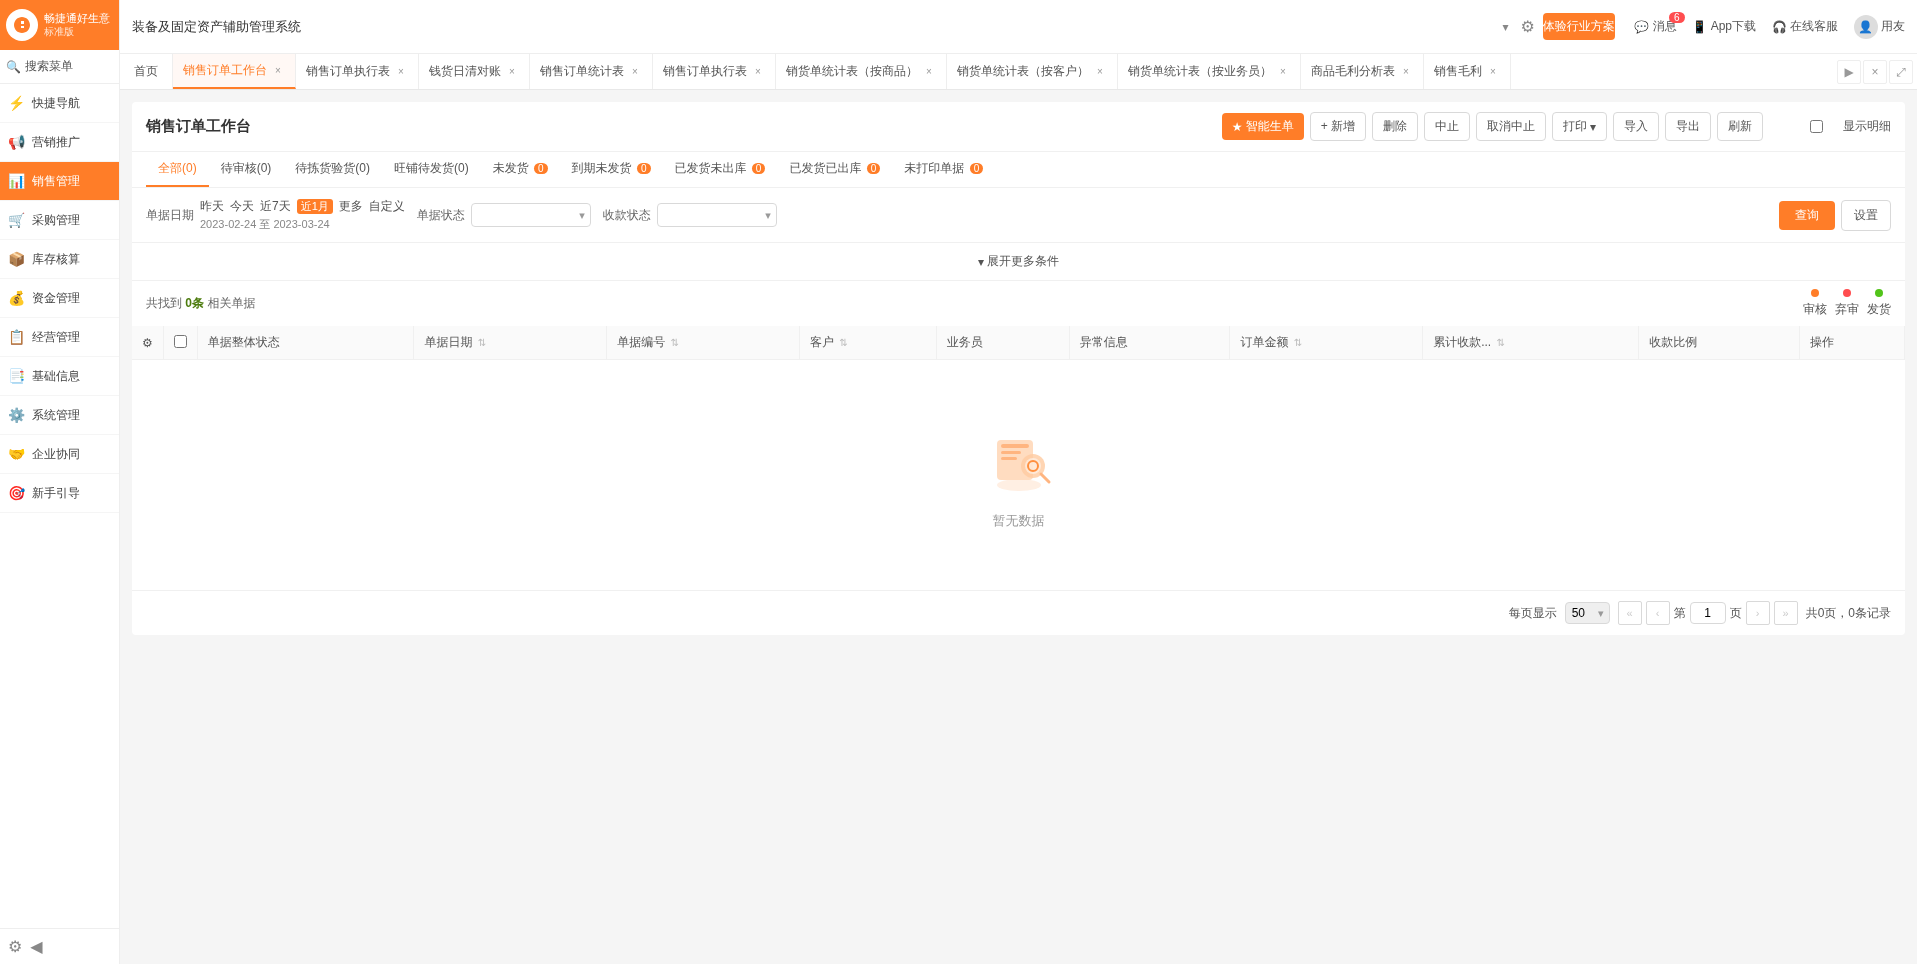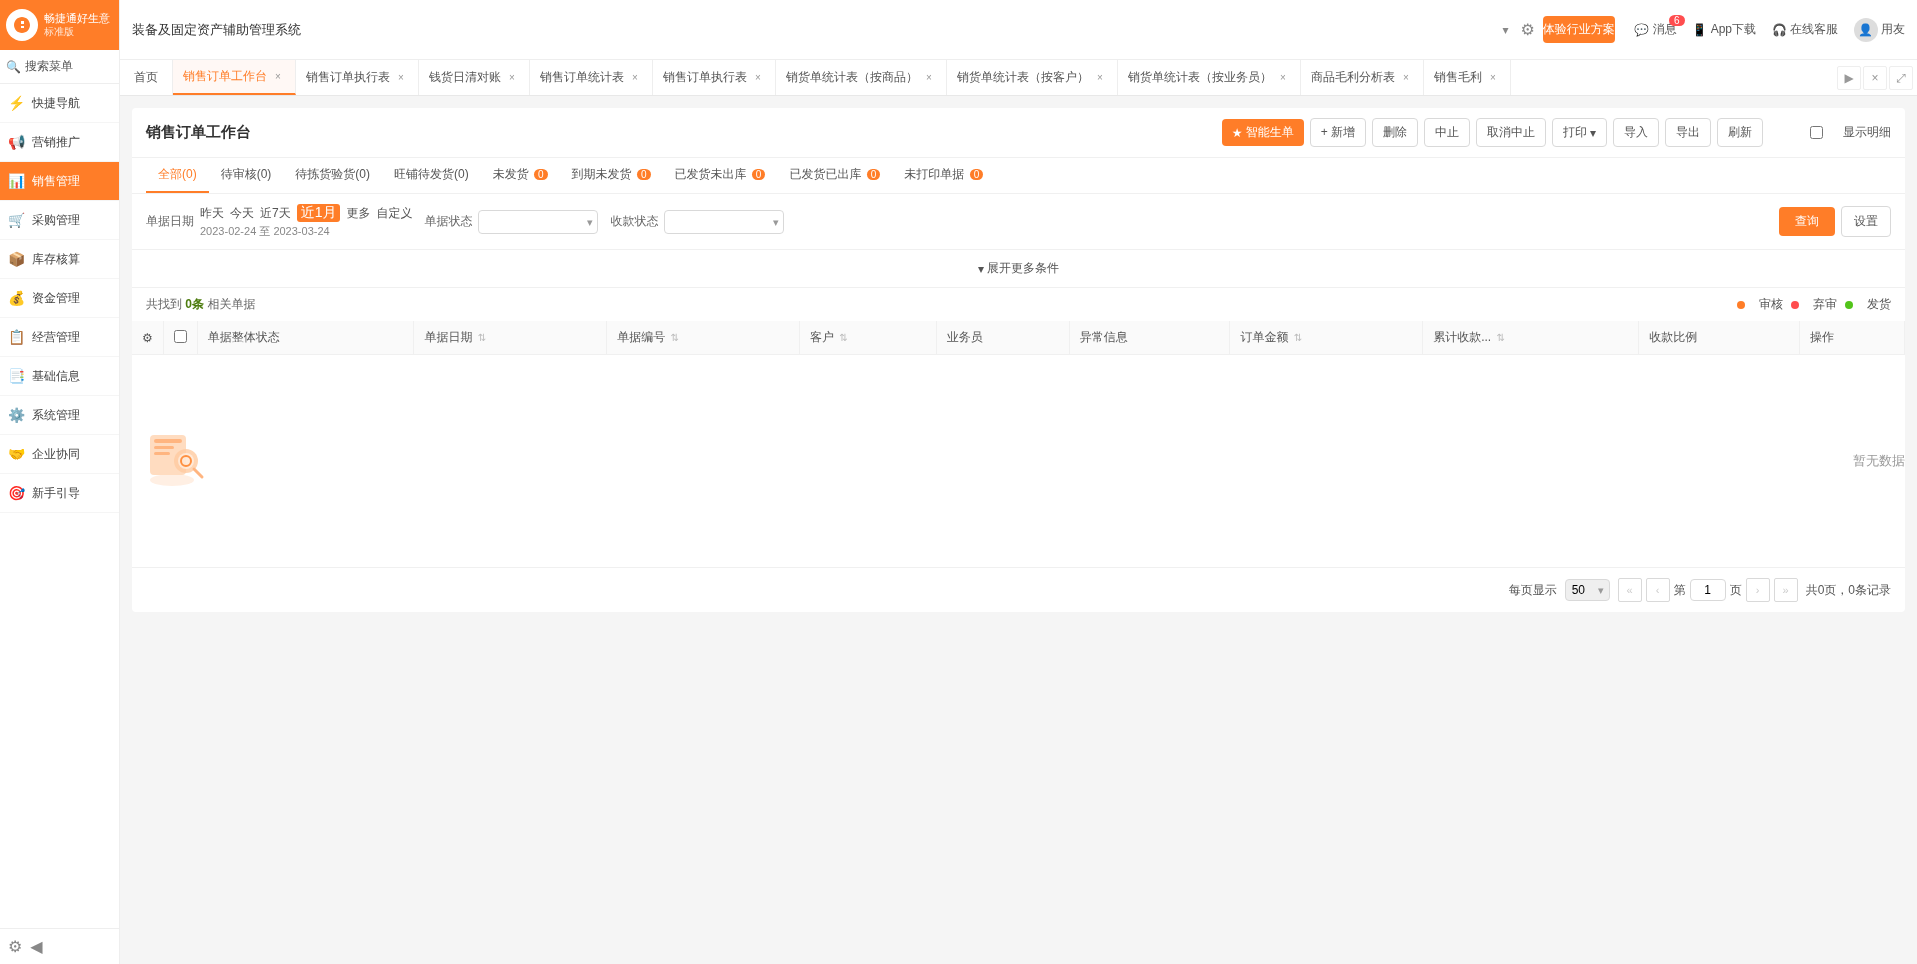--- a/index.html
+++ b/index.html
@@ -72,21 +72,21 @@
     .main {
       flex: 1;
       display: flex;
       flex-direction: column;
       overflow: hidden;
     }
 
     
     .top-header {
       background: #fff;
-      height: 60px;
+      height: 54px;
       display: flex;
       align-items: center;
       padding: 0 12px;
       border-bottom: 1px solid #eee;
       gap: 8px;
     }
     .system-title {
       font-size: 13px;
       color: #333;
       flex: 1;
@@ -404,24 +404,25 @@
       color: #666;
       justify-content: space-between;
     }
     .table-actions {
       display: flex;
       gap: 8px;
     }
     .table-action-btn {
       display: flex;
       align-items: center;
-      gap: 14px;
-      cursor: pointer;
-      font-size: 12px;
-      color: #555;
+      gap: 4px;
+      cursor: pointer;
+      font-size: 12px;
+      color: #555;
+      flex-direction: column;
     }
     .table-action-btn .dot {
       width: 8px;
       height: 8px;
       border-radius: 50%;
       display: inline-block;
     }
     .dot-orange { background: #ff7d28; }
     .dot-red { background: #ff4d4f; }
     .dot-green { background: #52c41a; }
@@ -443,21 +444,21 @@
       border-right: 1px solid #f0f0f0;
       white-space: nowrap;
     }
     thead th .sort-icon { color: #bbb; font-size: 10px; margin-left: 2px; }
     .th-checkbox { width: 30px; text-align: center; }
     .th-settings { width: 30px; }
 
     
     .empty-state {
       display: flex;
-      flex-direction: row;
+      flex-direction: column;
       align-items: center;
       justify-content: space-between;
       padding: 60px 0;
       color: #999;
     }
     .empty-icon {
       width: 80px;
       height: 80px;
       margin-bottom: 12px;
     }
@@ -515,21 +516,21 @@
     }
     .table-scroll::-webkit-scrollbar { height: 6px; }
     .table-scroll::-webkit-scrollbar-track { background: #f0f0f0; }
     .table-scroll::-webkit-scrollbar-thumb { background: #ccc; border-radius: 3px; }
 
     .highlight-month {
       background: #ff7d28;
       color: #fff;
       border-radius: 3px;
       padding: 0 4px;
-      font-size: 14px;
+      font-size: 11px;
     }
   </style>
 </head>
 <body>
 
 <div class="sidebar">
   <div class="sidebar-logo">
     <div class="sidebar-logo-icon">
       <svg width="20" height="20" viewBox="0 0 20 20">
           <path d="M10 2C5.6 2 2 5.6 2 10s3.6 8 8 8 8-3.6 8-8-3.6-8-8-8zm2 11H9v-2h3v2zm0-4H9V6h3v3z" fill="#ff7d28"></path>

